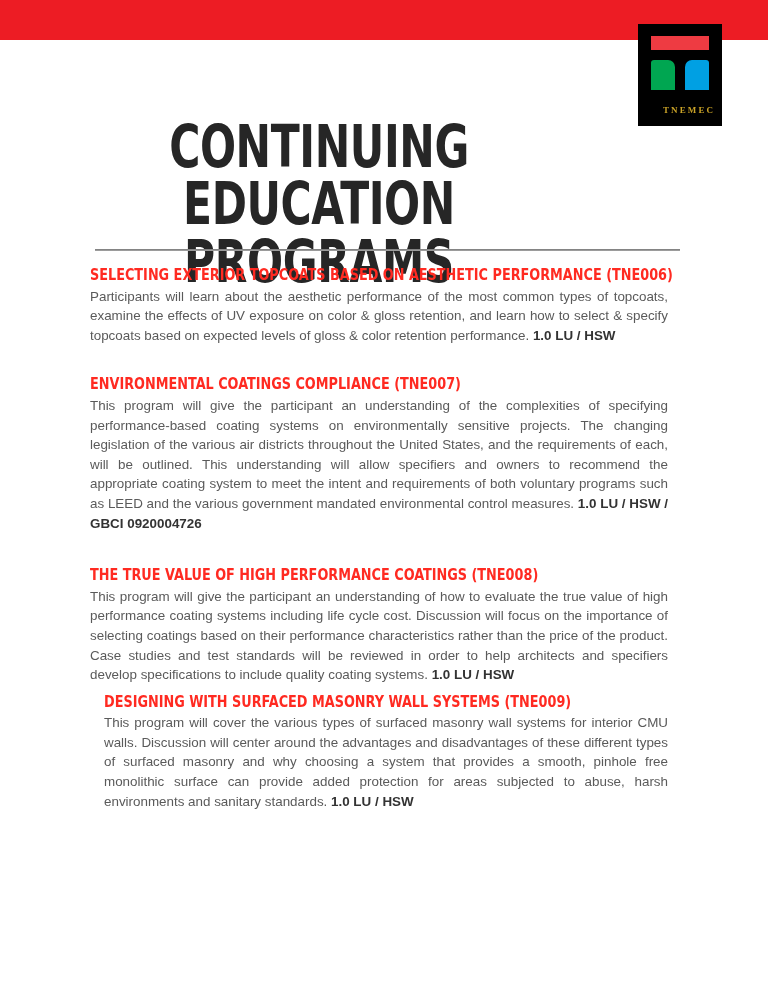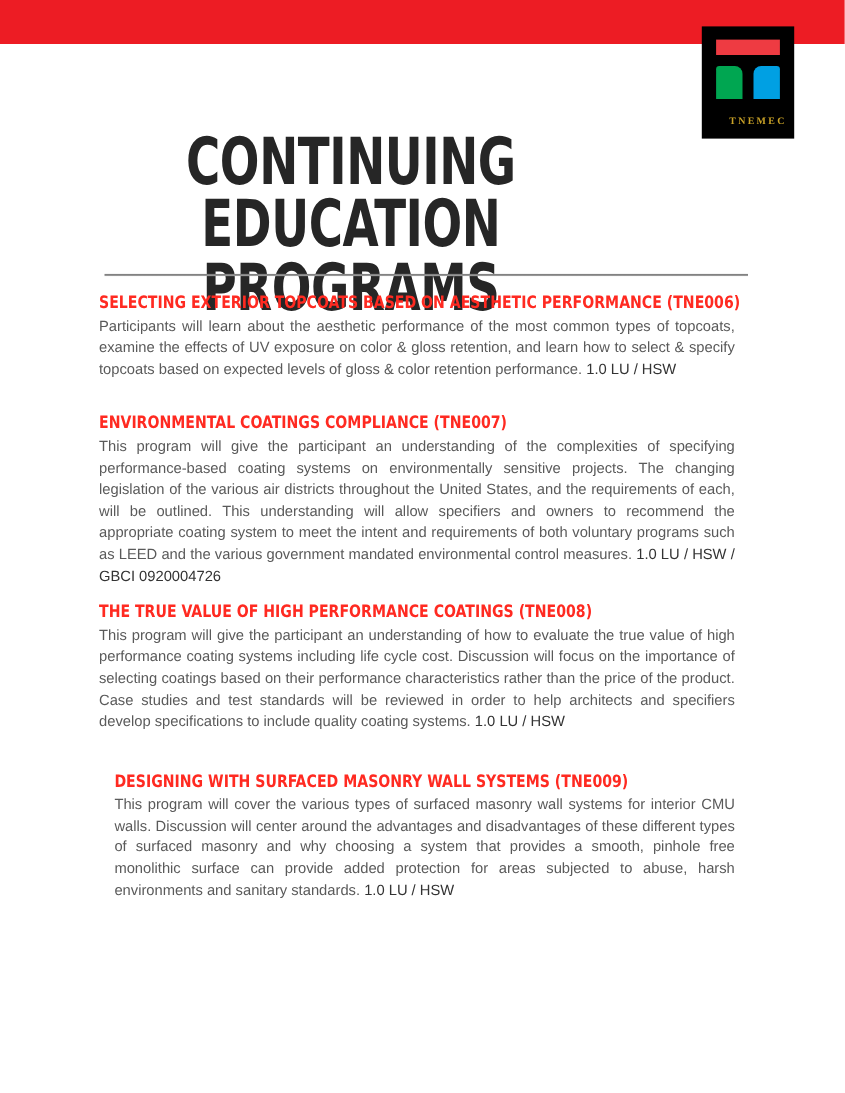--- a/index.html
+++ b/index.html
@@ -131,28 +131,28 @@
   .program-body {
     color: #5A5A5A;
     font-family: "Liberation Sans", sans-serif;
     font-size: 13.4px;
     line-height: 19.6px;
     margin: 0;
   }
   .program-body.justify { text-align: justify; }
   .program-body.justify-last { text-align: justify; }
   .program-credits {
-    font-weight: normal;
+    font-weight: bold;
     color: #333333;
   }
 
   
   #program-0 { margin-bottom: 30px; }
-  #program-1 { margin-bottom: 14px; }
-  #program-2 { margin-bottom: 35px; }
+  #program-1 { margin-bottom: 33px; }
+  #program-2 { margin-bottom: 8px; }
   #program-3 { margin-bottom: 0; margin-left: 14px; }
 </style>
 </head>
 <body>
 
 <div id="top-banner"></div>
 
 <div id="logo">
   <div id="logo-bar-red"></div>
   <div id="logo-block-green"></div>

